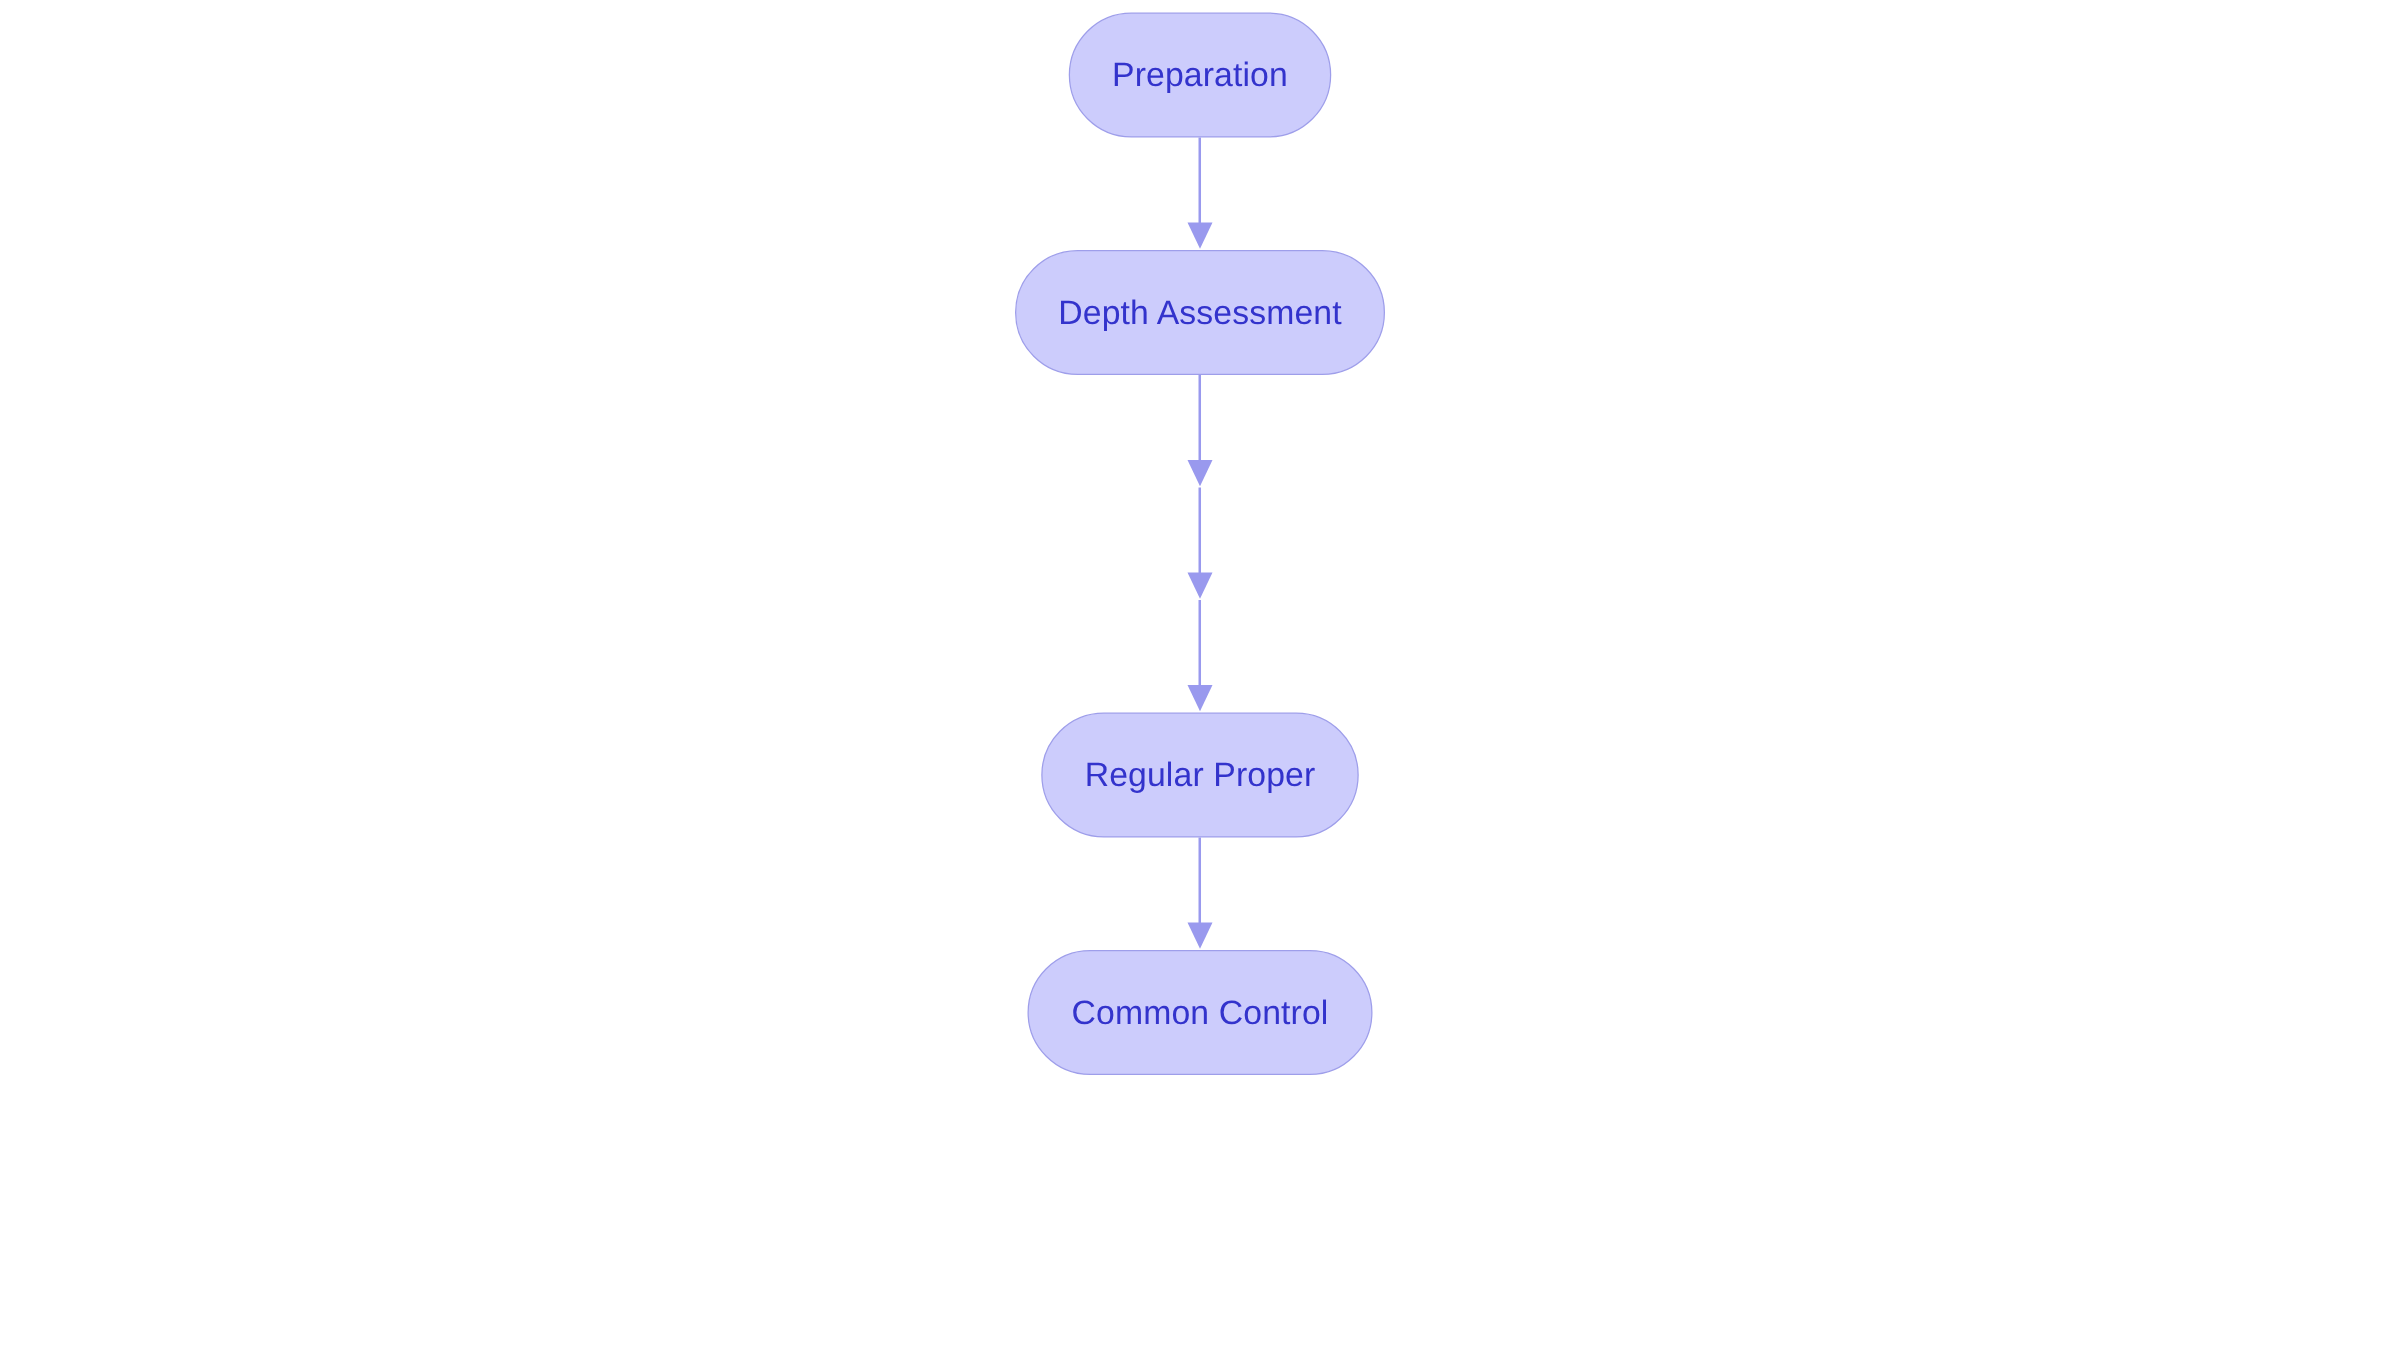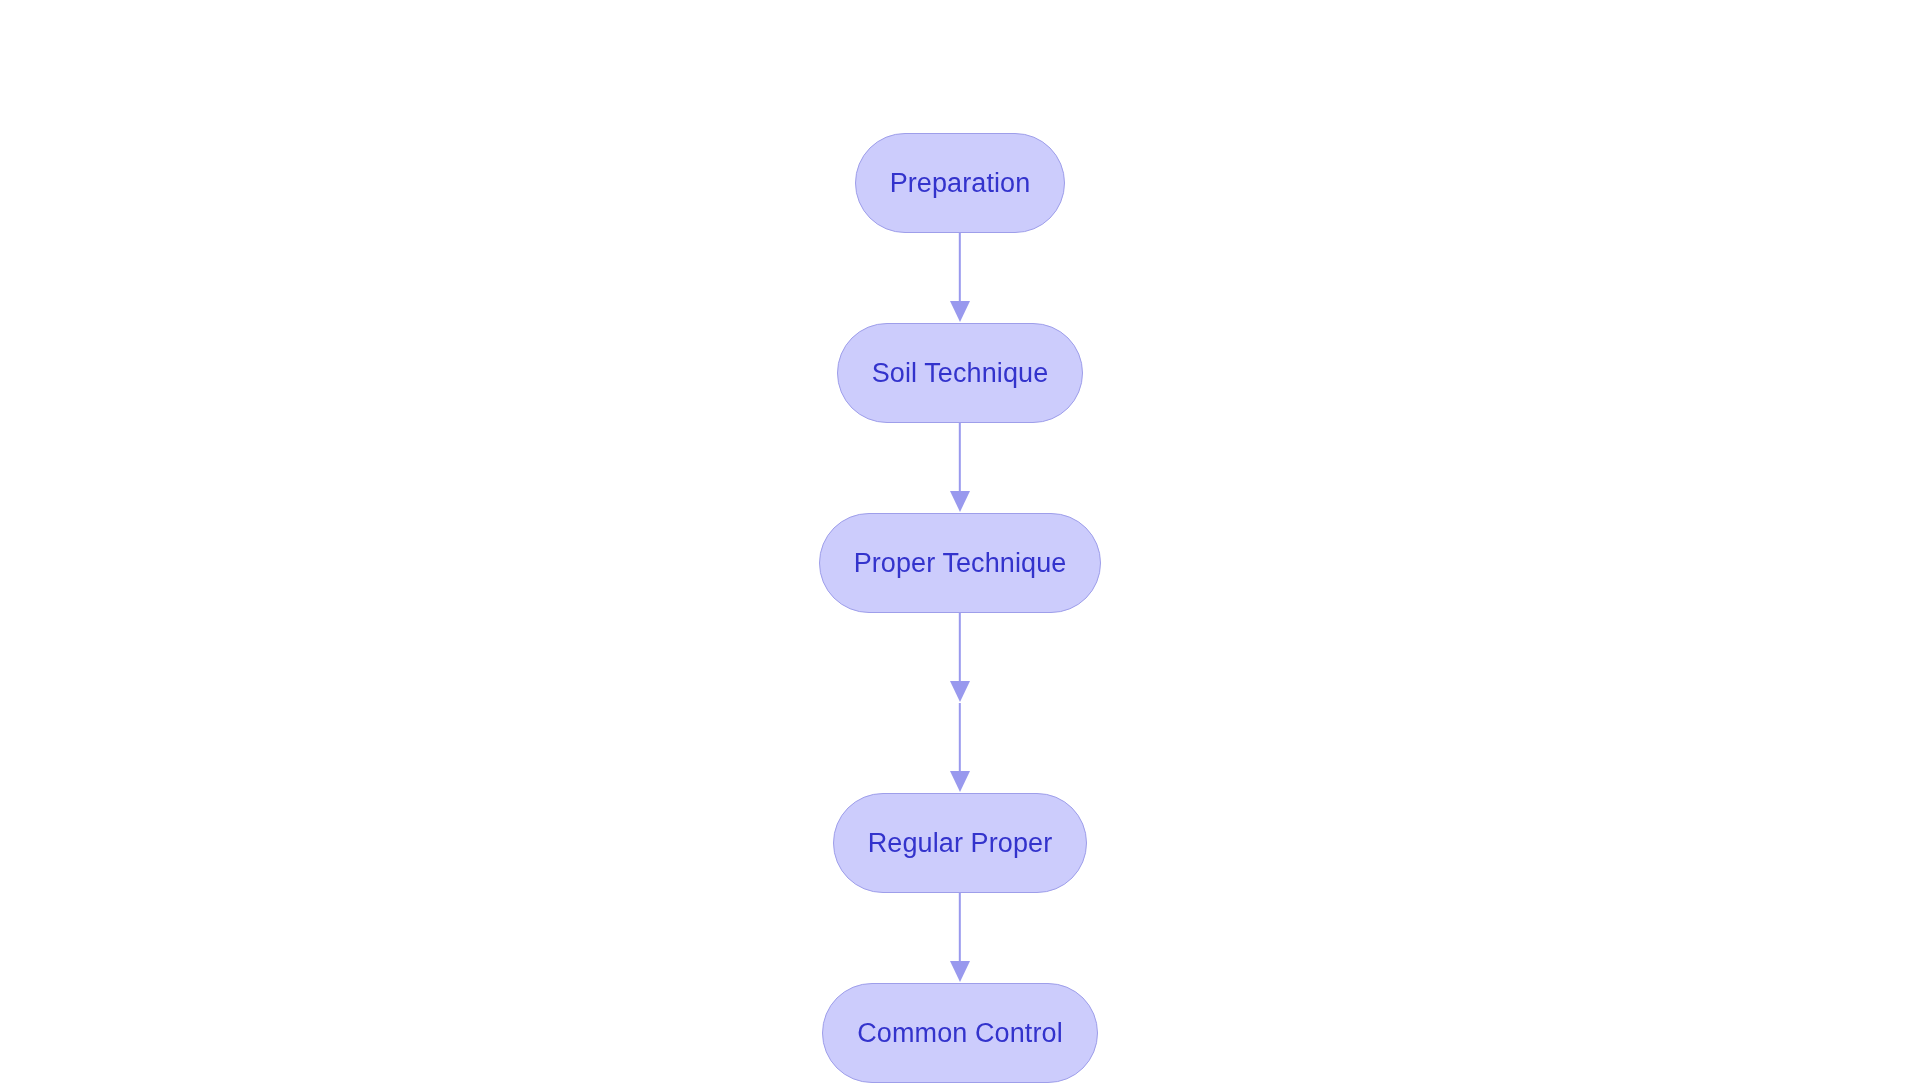--- a/index.html
+++ b/index.html
@@ -25,21 +25,21 @@
   
   .flow-chain {
     position: absolute;
     left: 0;
     top: 0;
     width: 1920px;
     height: 1083px;
     display: flex;
     flex-direction: column;
     align-items: center;
-    justify-content: flex-end;
+    justify-content: flex-start;
     padding-top: 10px;
     box-sizing: border-box;
   }
 
   .node-row {
     display: flex;
     justify-content: center;
     align-items: center;
     width: 100%;
   }
@@ -105,34 +105,29 @@
       </div>
     </div>
 
     <div class="connector">
       <span class="stem"></span>
       <span class="head"></span>
     </div>
 
     <div class="node-row">
       <div class="flow-node">
-        <span>Soil Technique</span>
+        <span>Depth Assessment</span>
       </div>
     </div>
 
     <div class="connector">
       <span class="stem"></span>
       <span class="head"></span>
     </div>
 
-    <div class="node-row">
-      <div class="flow-node">
-        <span>Proper Technique</span>
-      </div>
-    </div>
 
     <div class="connector">
       <span class="stem"></span>
       <span class="head"></span>
     </div>
 
 
     <div class="connector">
       <span class="stem"></span>
       <span class="head"></span>

